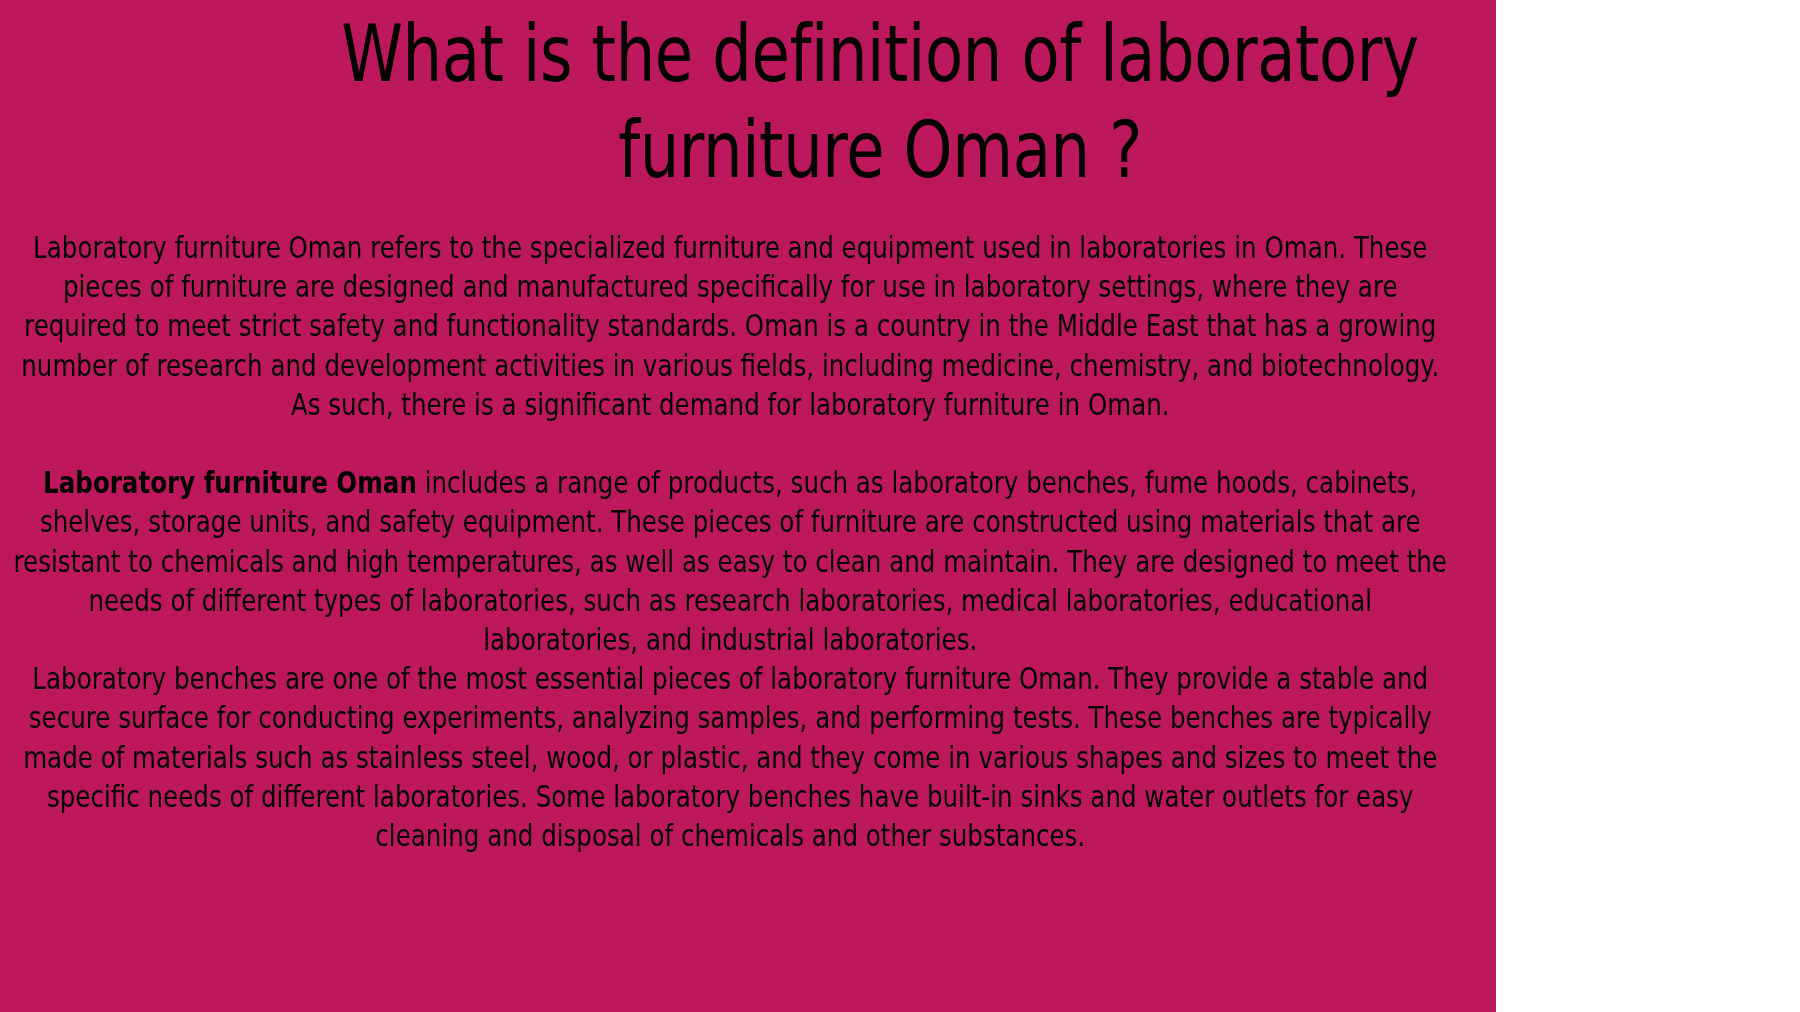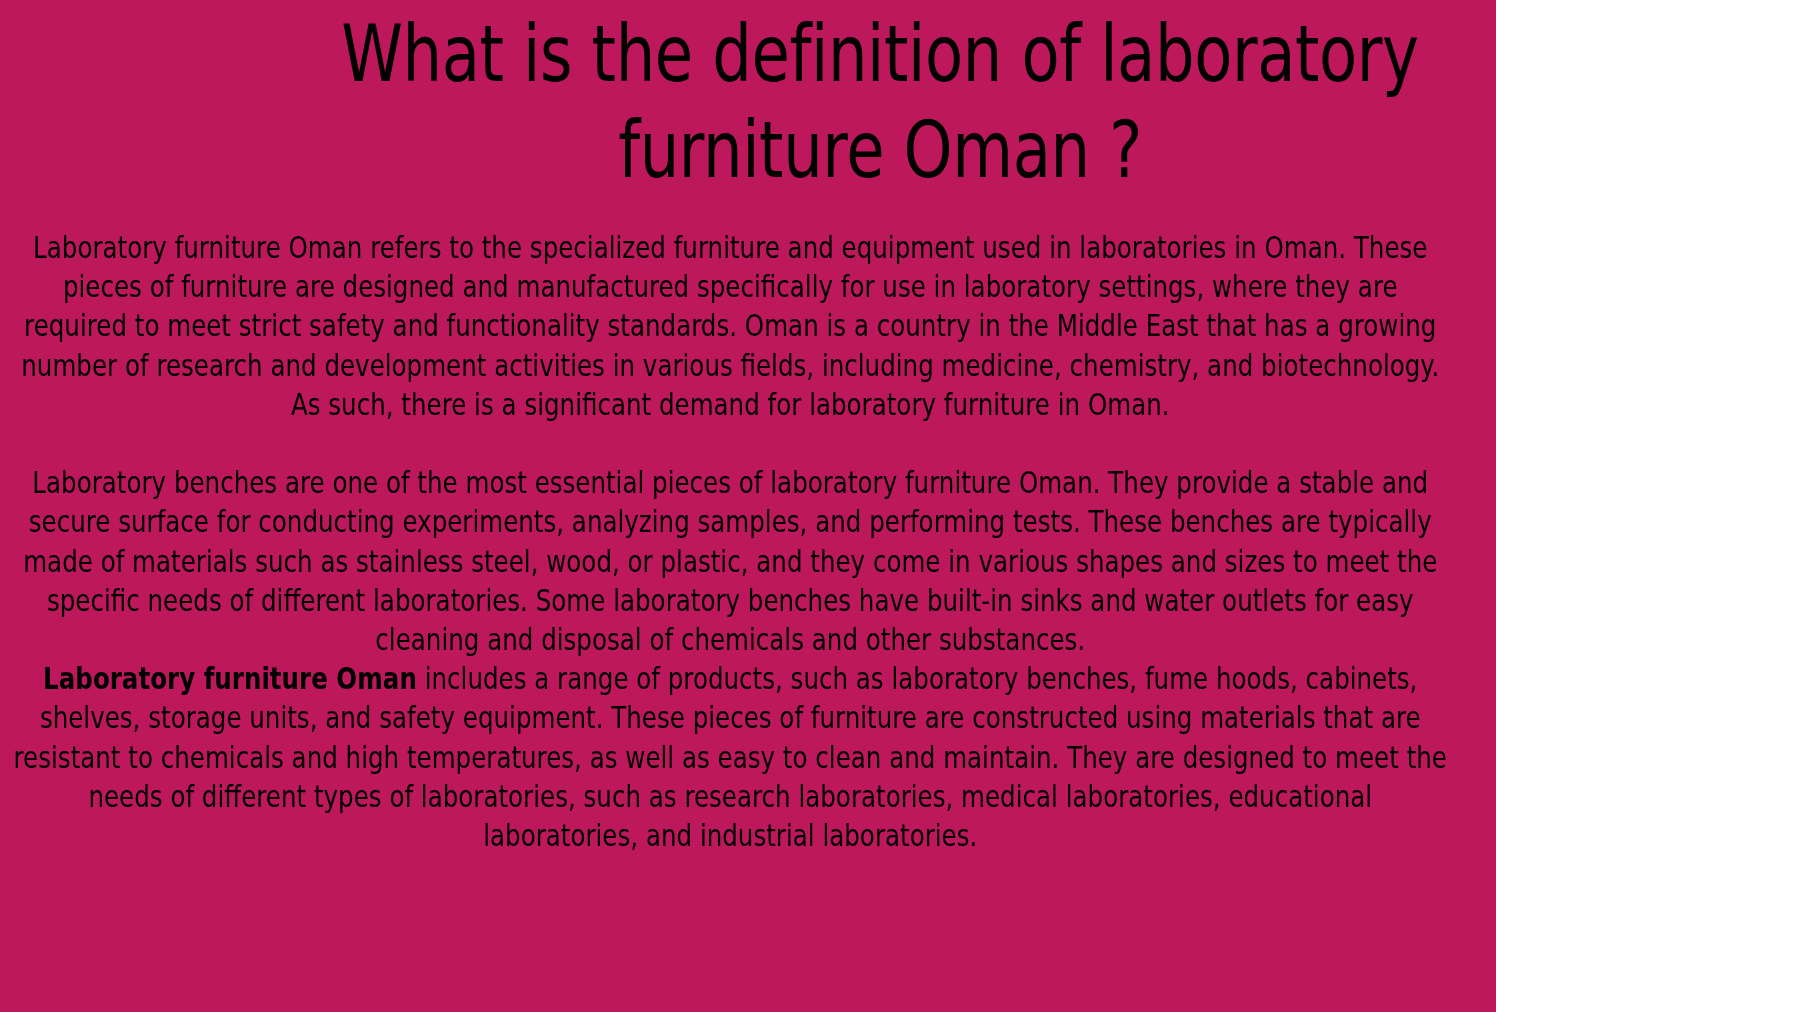--- a/index.html
+++ b/index.html
@@ -93,29 +93,29 @@
       <span class="ln">Laboratory furniture Oman refers to the specialized furniture and equipment used in laboratories in Oman. These</span>
       <span class="ln">pieces of furniture are designed and manufactured specifically for use in laboratory settings, where they are</span>
       <span class="ln">required to meet strict safety and functionality standards. Oman is a country in the Middle East that has a growing</span>
       <span class="ln">number of research and development activities in various fields, including medicine, chemistry, and biotechnology.</span>
       <span class="ln">As such, there is a significant demand for laboratory furniture in Oman.</span>
     </p>
 
     <span class="spacer-line"></span>
 
     <p class="para">
+      <span class="ln"><b class="bold">Laboratory furniture Oman</b><span> includes a range of products, such as laboratory benches, fume hoods, cabinets,</span></span>
+      <span class="ln">shelves, storage units, and safety equipment. These pieces of furniture are constructed using materials that are</span>
+      <span class="ln">resistant to chemicals and high temperatures, as well as easy to clean and maintain. They are designed to meet the</span>
+      <span class="ln">needs of different types of laboratories, such as research laboratories, medical laboratories, educational</span>
+      <span class="ln">laboratories, and industrial laboratories.</span>
+    </p>
+
+    <p class="para">
       <span class="ln">Laboratory benches are one of the most essential pieces of laboratory furniture Oman. They provide a stable and</span>
       <span class="ln">secure surface for conducting experiments, analyzing samples, and performing tests. These benches are typically</span>
       <span class="ln">made of materials such as stainless steel, wood, or plastic, and they come in various shapes and sizes to meet the</span>
       <span class="ln">specific needs of different laboratories. Some laboratory benches have built-in sinks and water outlets for easy</span>
       <span class="ln">cleaning and disposal of chemicals and other substances.</span>
     </p>
 
-    <p class="para">
-      <span class="ln"><b class="bold">Laboratory furniture Oman</b><span> includes a range of products, such as laboratory benches, fume hoods, cabinets,</span></span>
-      <span class="ln">shelves, storage units, and safety equipment. These pieces of furniture are constructed using materials that are</span>
-      <span class="ln">resistant to chemicals and high temperatures, as well as easy to clean and maintain. They are designed to meet the</span>
-      <span class="ln">needs of different types of laboratories, such as research laboratories, medical laboratories, educational</span>
-      <span class="ln">laboratories, and industrial laboratories.</span>
-    </p>
-
   </div>
 </div>
 
 </body></html>

